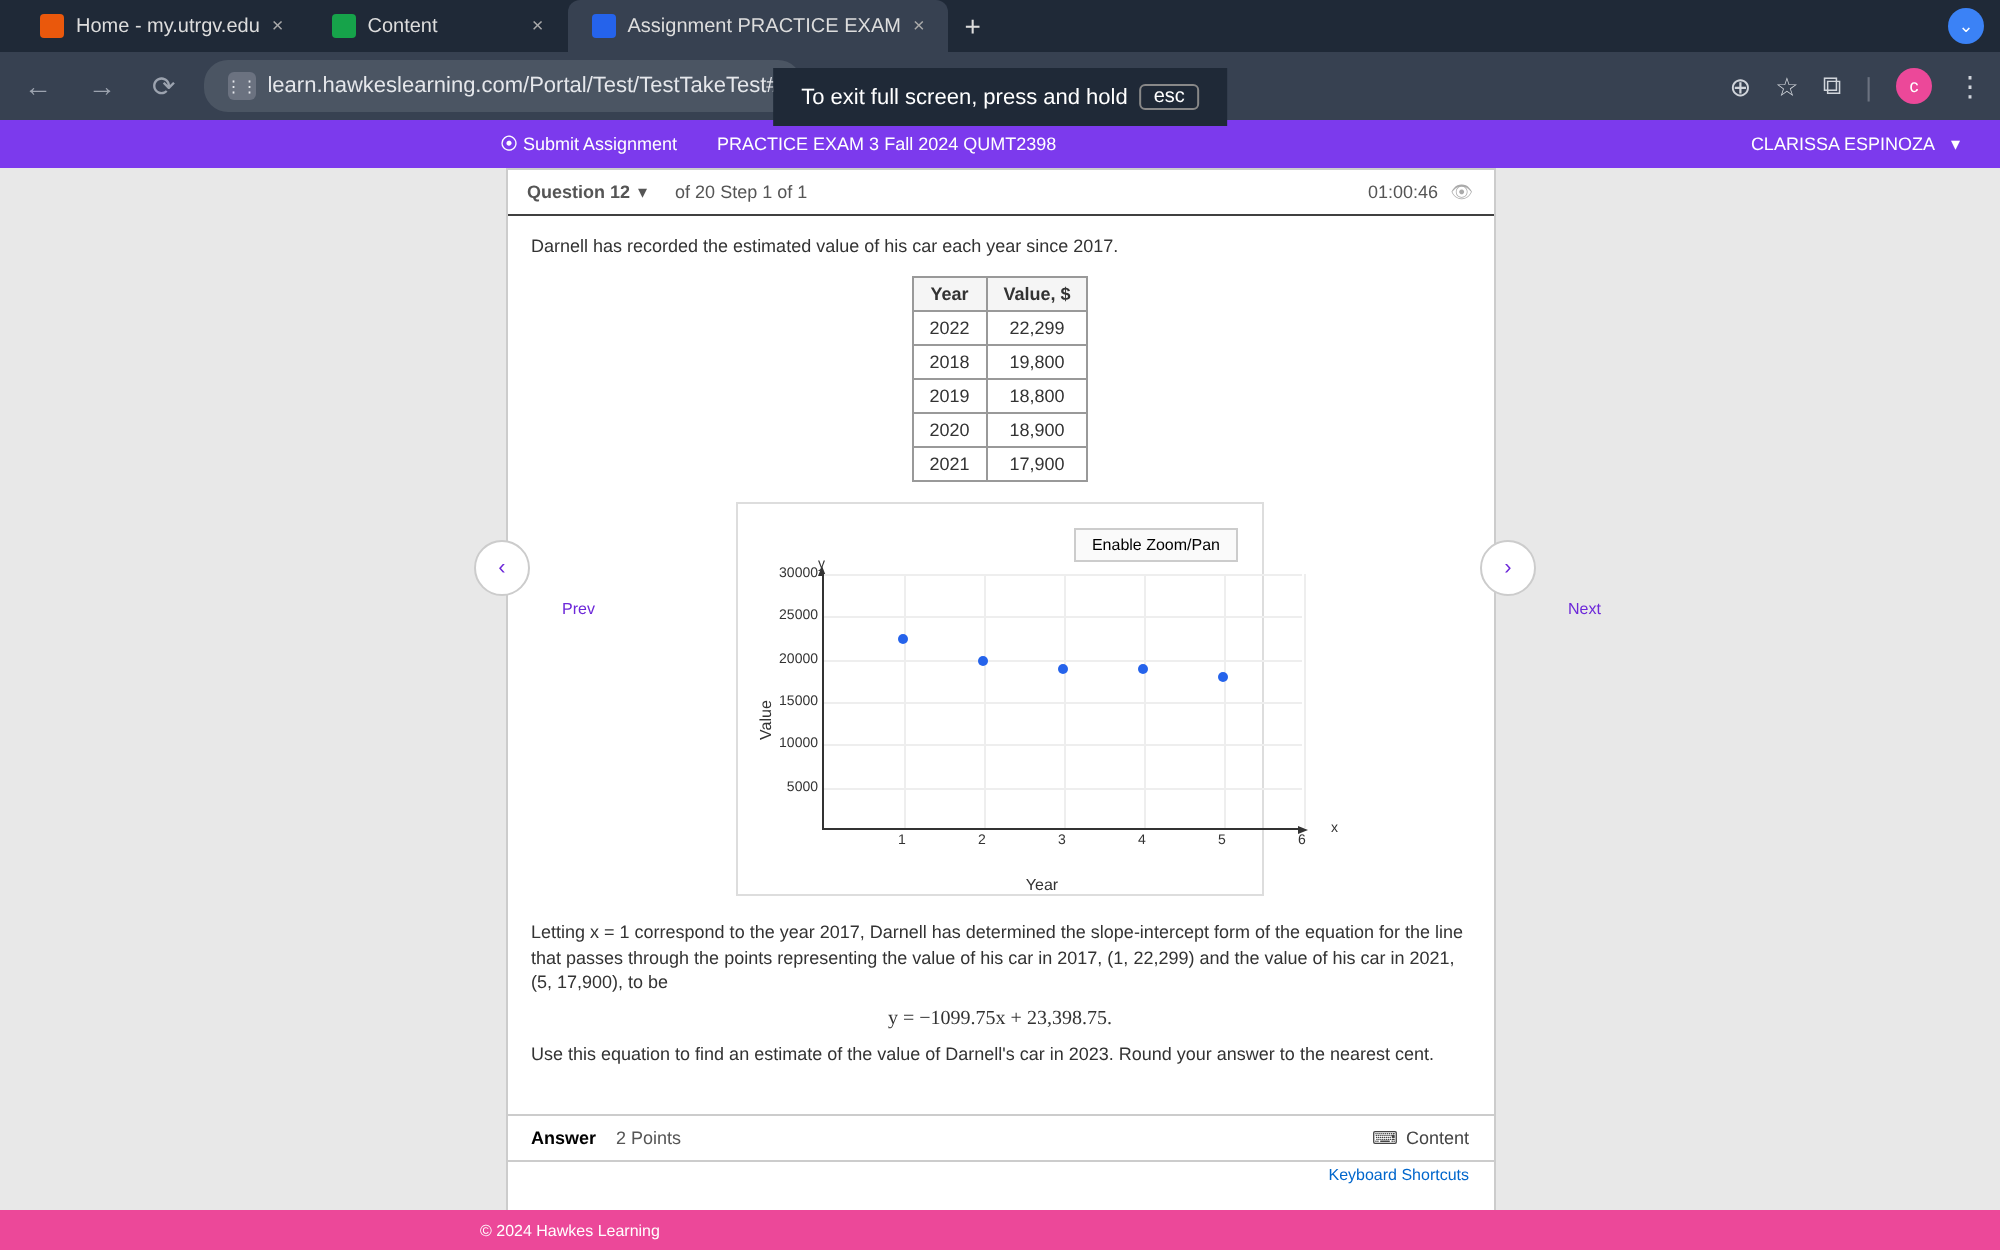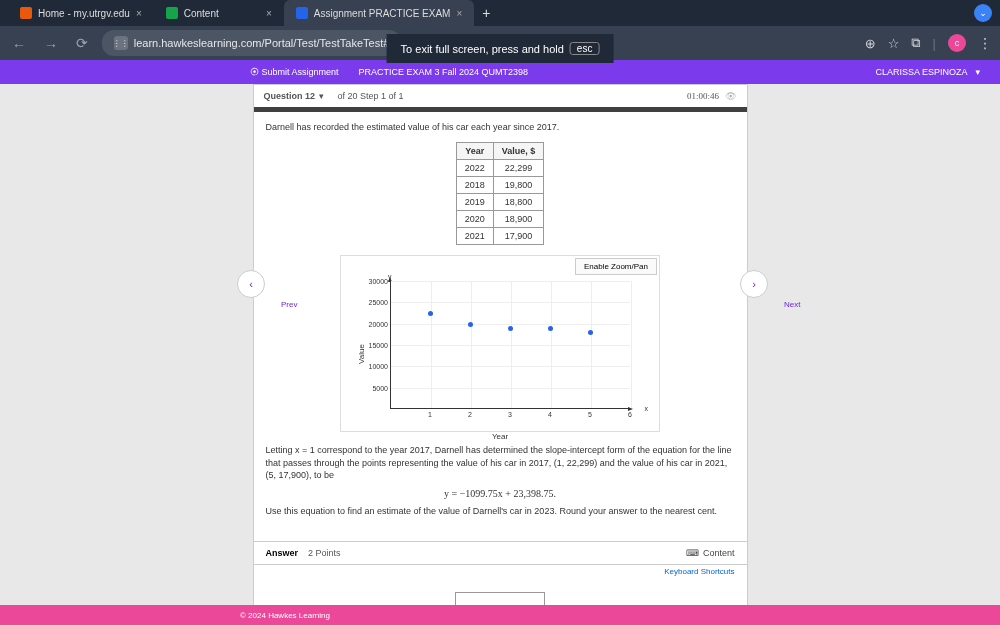--- a/index.html
+++ b/index.html
@@ -26,35 +26,35 @@
 .esc-key { border: 1px solid #888; padding: 0 6px; border-radius: 3px; font-size: 10px; }
 
 .purple-bar { background: #7c3aed; height: 24px; display: flex; align-items: center; padding: 0 20px; color: white; font-size: 9px; }
 .purple-bar .submit { margin-left: 230px; }
 .purple-bar .exam { margin-left: 20px; }
 .purple-bar .user { margin-left: auto; display: flex; align-items: center; gap: 8px; }
 
 .content-wrap { position: absolute; top: 84px; bottom: 20px; left: 0; right: 0; overflow: auto; background: #e8e8e8; }
 .main-panel { width: 495px; margin: 0 auto; background: white; border: 1px solid #ccc; }
 
-.q-header { display: flex; align-items: center; padding: 6px 10px; border-bottom: 5px solid #404040; font-size: 9px; color: #555; }
+.q-header { display: flex; align-items: center; padding: 6px 10px; border-bottom: 1px solid #404040; font-size: 9px; color: #555; }
 .q-num { font-weight: bold; }
 .q-drop { margin-left: 4px; }
 .q-step { margin-left: 14px; }
-.q-timer { margin-left: auto; font-family: Liberation Serif, serif; }
+.q-timer { margin-left: auto; font-family: Liberation Sans, sans-serif; }
 .q-eye { margin-left: 6px; color: #aaa; }
 
 .q-body { padding: 10px 12px; font-size: 9px; color: #333; }
 .prompt { margin-bottom: 10px; }
 
 .data-table { margin: 0 auto 10px; border-collapse: collapse; font-size: 9px; }
 .data-table th, .data-table td { border: 1px solid #999; padding: 3px 8px; text-align: center; }
 .data-table th { background: #f5f5f5; font-weight: bold; }
 
-.chart-wrap { border: 1px solid #ddd; width: 320px; margin: 0 auto 12px; padding: 2px; }
+.chart-wrap { border: 1px solid #ddd; width: 264px; margin: 0 auto 12px; padding: 12px; }
 .zoom-btn { display: block; margin-left: auto; margin-bottom: 4px; font-size: 8px; border: 1px solid #ccc; padding: 3px 8px; background: #fafafa; cursor: pointer; }
 .chart { position: relative; width: 280px; height: 150px; margin: 0 auto; }
 .chart-grid { position: absolute; left: 30px; top: 2px; width: 240px; height: 128px; border-left: 1px solid #333; border-bottom: 1px solid #333; }
 .gridline { position: absolute; width: 100%; height: 0; border-top: 1px solid #eee; }
 .gridv { position: absolute; height: 100%; width: 0; border-left: 1px solid #eee; }
 .point { position: absolute; width: 5px; height: 5px; background: #2563eb; border-radius: 50%; }
 .ylabel { position: absolute; font-size: 7px; right: 252px; transform: translateY(-50%); }
 .xlabel { position: absolute; font-size: 7px; top: 132px; transform: translateX(-50%); }
 .axis-title-x { position: absolute; bottom: -12px; left: 50%; transform: translateX(-50%); font-size: 8px; }
 .axis-title-y { position: absolute; left: -8px; top: 50%; transform: translateY(-50%) rotate(-90deg); font-size: 8px; }

